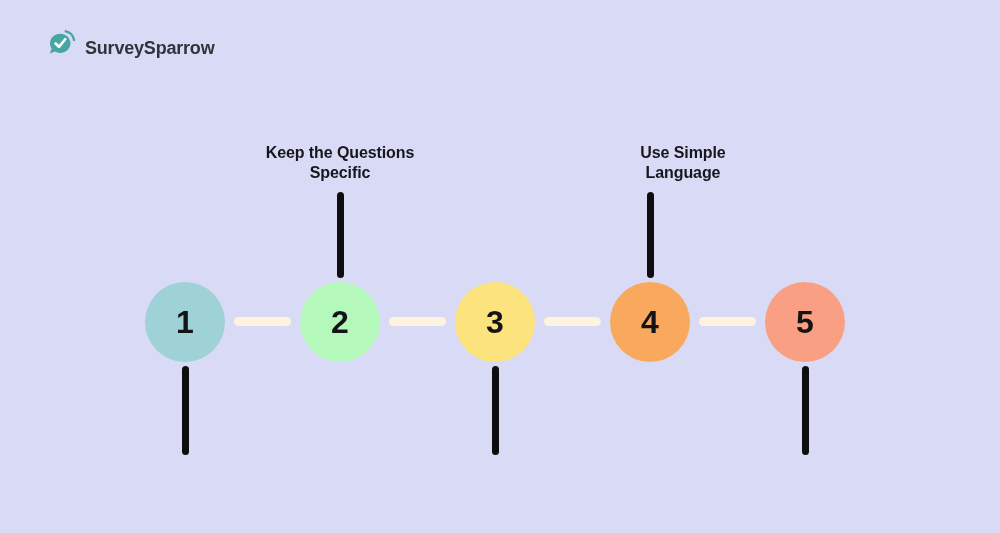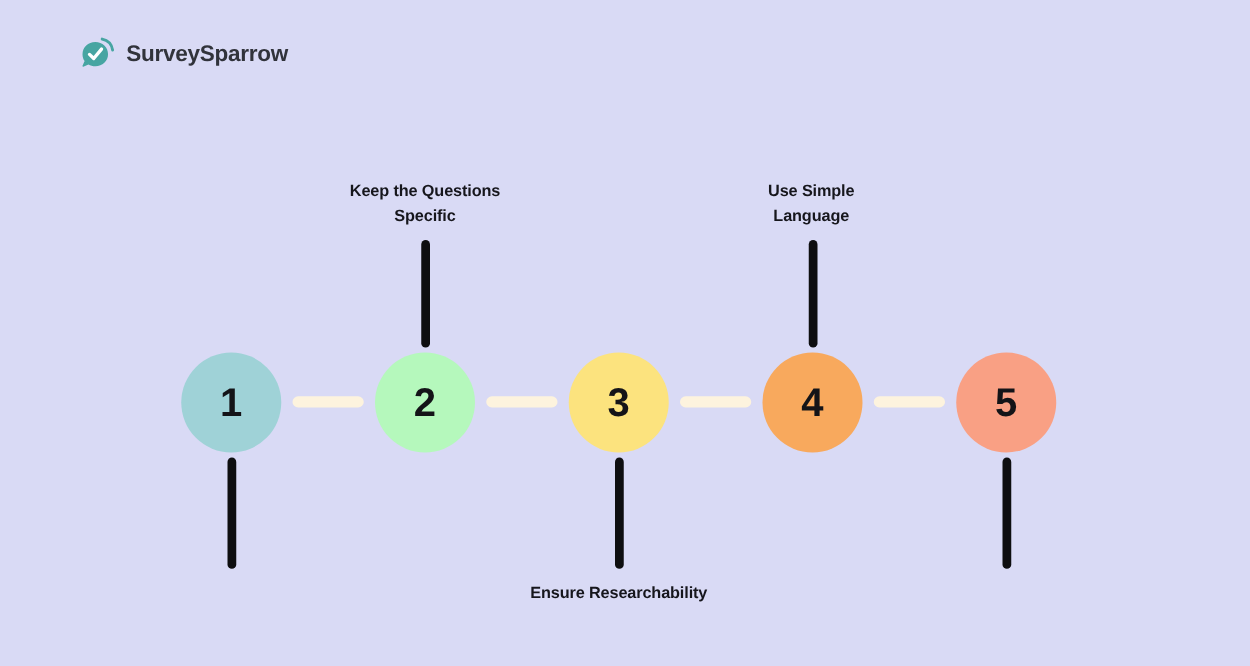--- a/index.html
+++ b/index.html
@@ -11,24 +11,24 @@
     position: relative;
     width: 1000px;
     height: 533px;
     overflow: hidden;
     background: #d9daf5;
   }
 
   
   .logo {
     position: absolute;
-    left: 62px;
+    left: 46px;
     top: 27px;
     display: flex;
-    align-items: center;
+    align-items: flex-end;
     gap: 7px;
   }
   .logo-icon { width: 32px; height: 32px; display: block; }
   .logo-text {
     font-size: 18px;
     font-weight: 700;
     color: #31333b;
     letter-spacing: -0.2px;
   }
 
@@ -94,30 +94,30 @@
   .tick.s1 { left: 182px; }
   .tick.s2 { left: 337px; }
   .tick.s3 { left: 492px; }
   .tick.s4 { left: 647px; }
   .tick.s5 { left: 802px; }
 
   
   .step-label {
     position: absolute;
     text-align: center;
-    font-size: 13px;
+    font-size: 16px;
     line-height: 20px;
     font-weight: 700;
     color: #16161c;
     letter-spacing: -0.1px;
   }
   .step-label.l1 { left: 120px; width: 130px; top: 464px; }
   .step-label.l2 { left: 255px; width: 170px; top: 143px; }
   .step-label.l3 { left: 390px; width: 210px; top: 464px; }
-  .step-label.l4 { left: 589px; width: 120px; top: 143px; }
+  .step-label.l4 { left: 623px; width: 120px; top: 143px; }
   .step-label.l5 { left: 745px; width: 120px; top: 464px; }
 </style>
 </head>
 <body>
 
 <div class="canvas">
 
   <div class="logo">
     <svg class="logo-icon" viewBox="0 0 36 36" xmlns="http://www.w3.org/2000/svg" aria-hidden="true">
       <path d="M16 7.5 C22.5 7.5 27.5 12.3 27.5 18.4 C27.5 24.5 22.4 29.2 16.2 29.2 C13.6 29.2 11.6 28.6 9.9 27.6 L5.2 29.6 C4.7 29.8 4.3 29.3 4.5 28.9 L6.4 24.6 C5.2 22.9 4.5 20.8 4.5 18.4 C4.5 12.3 9.6 7.5 16 7.5 Z" fill="#47a5a2"></path>
@@ -141,21 +141,20 @@
   <div class="tick above s2"></div>
   <div class="circle s2" style="background-color: rgb(181, 248, 188);">
     <span class="num">2</span>
   </div>
   <div class="step-label l2">Keep the Questions Specific</div>
 
   <div class="tick below s3"></div>
   <div class="circle s3" style="background-color: rgb(252, 227, 126);">
     <span class="num">3</span>
   </div>
-  <div class="step-label l3">Ensure Researchability</div>
 
   <div class="tick above s4"></div>
   <div class="circle s4" style="background-color: rgb(248, 169, 93);">
     <span class="num">4</span>
   </div>
   <div class="step-label l4">Use Simple Language</div>
 
   <div class="tick below s5"></div>
   <div class="circle s5" style="background-color: rgb(249, 160, 132);">
     <span class="num">5</span>

